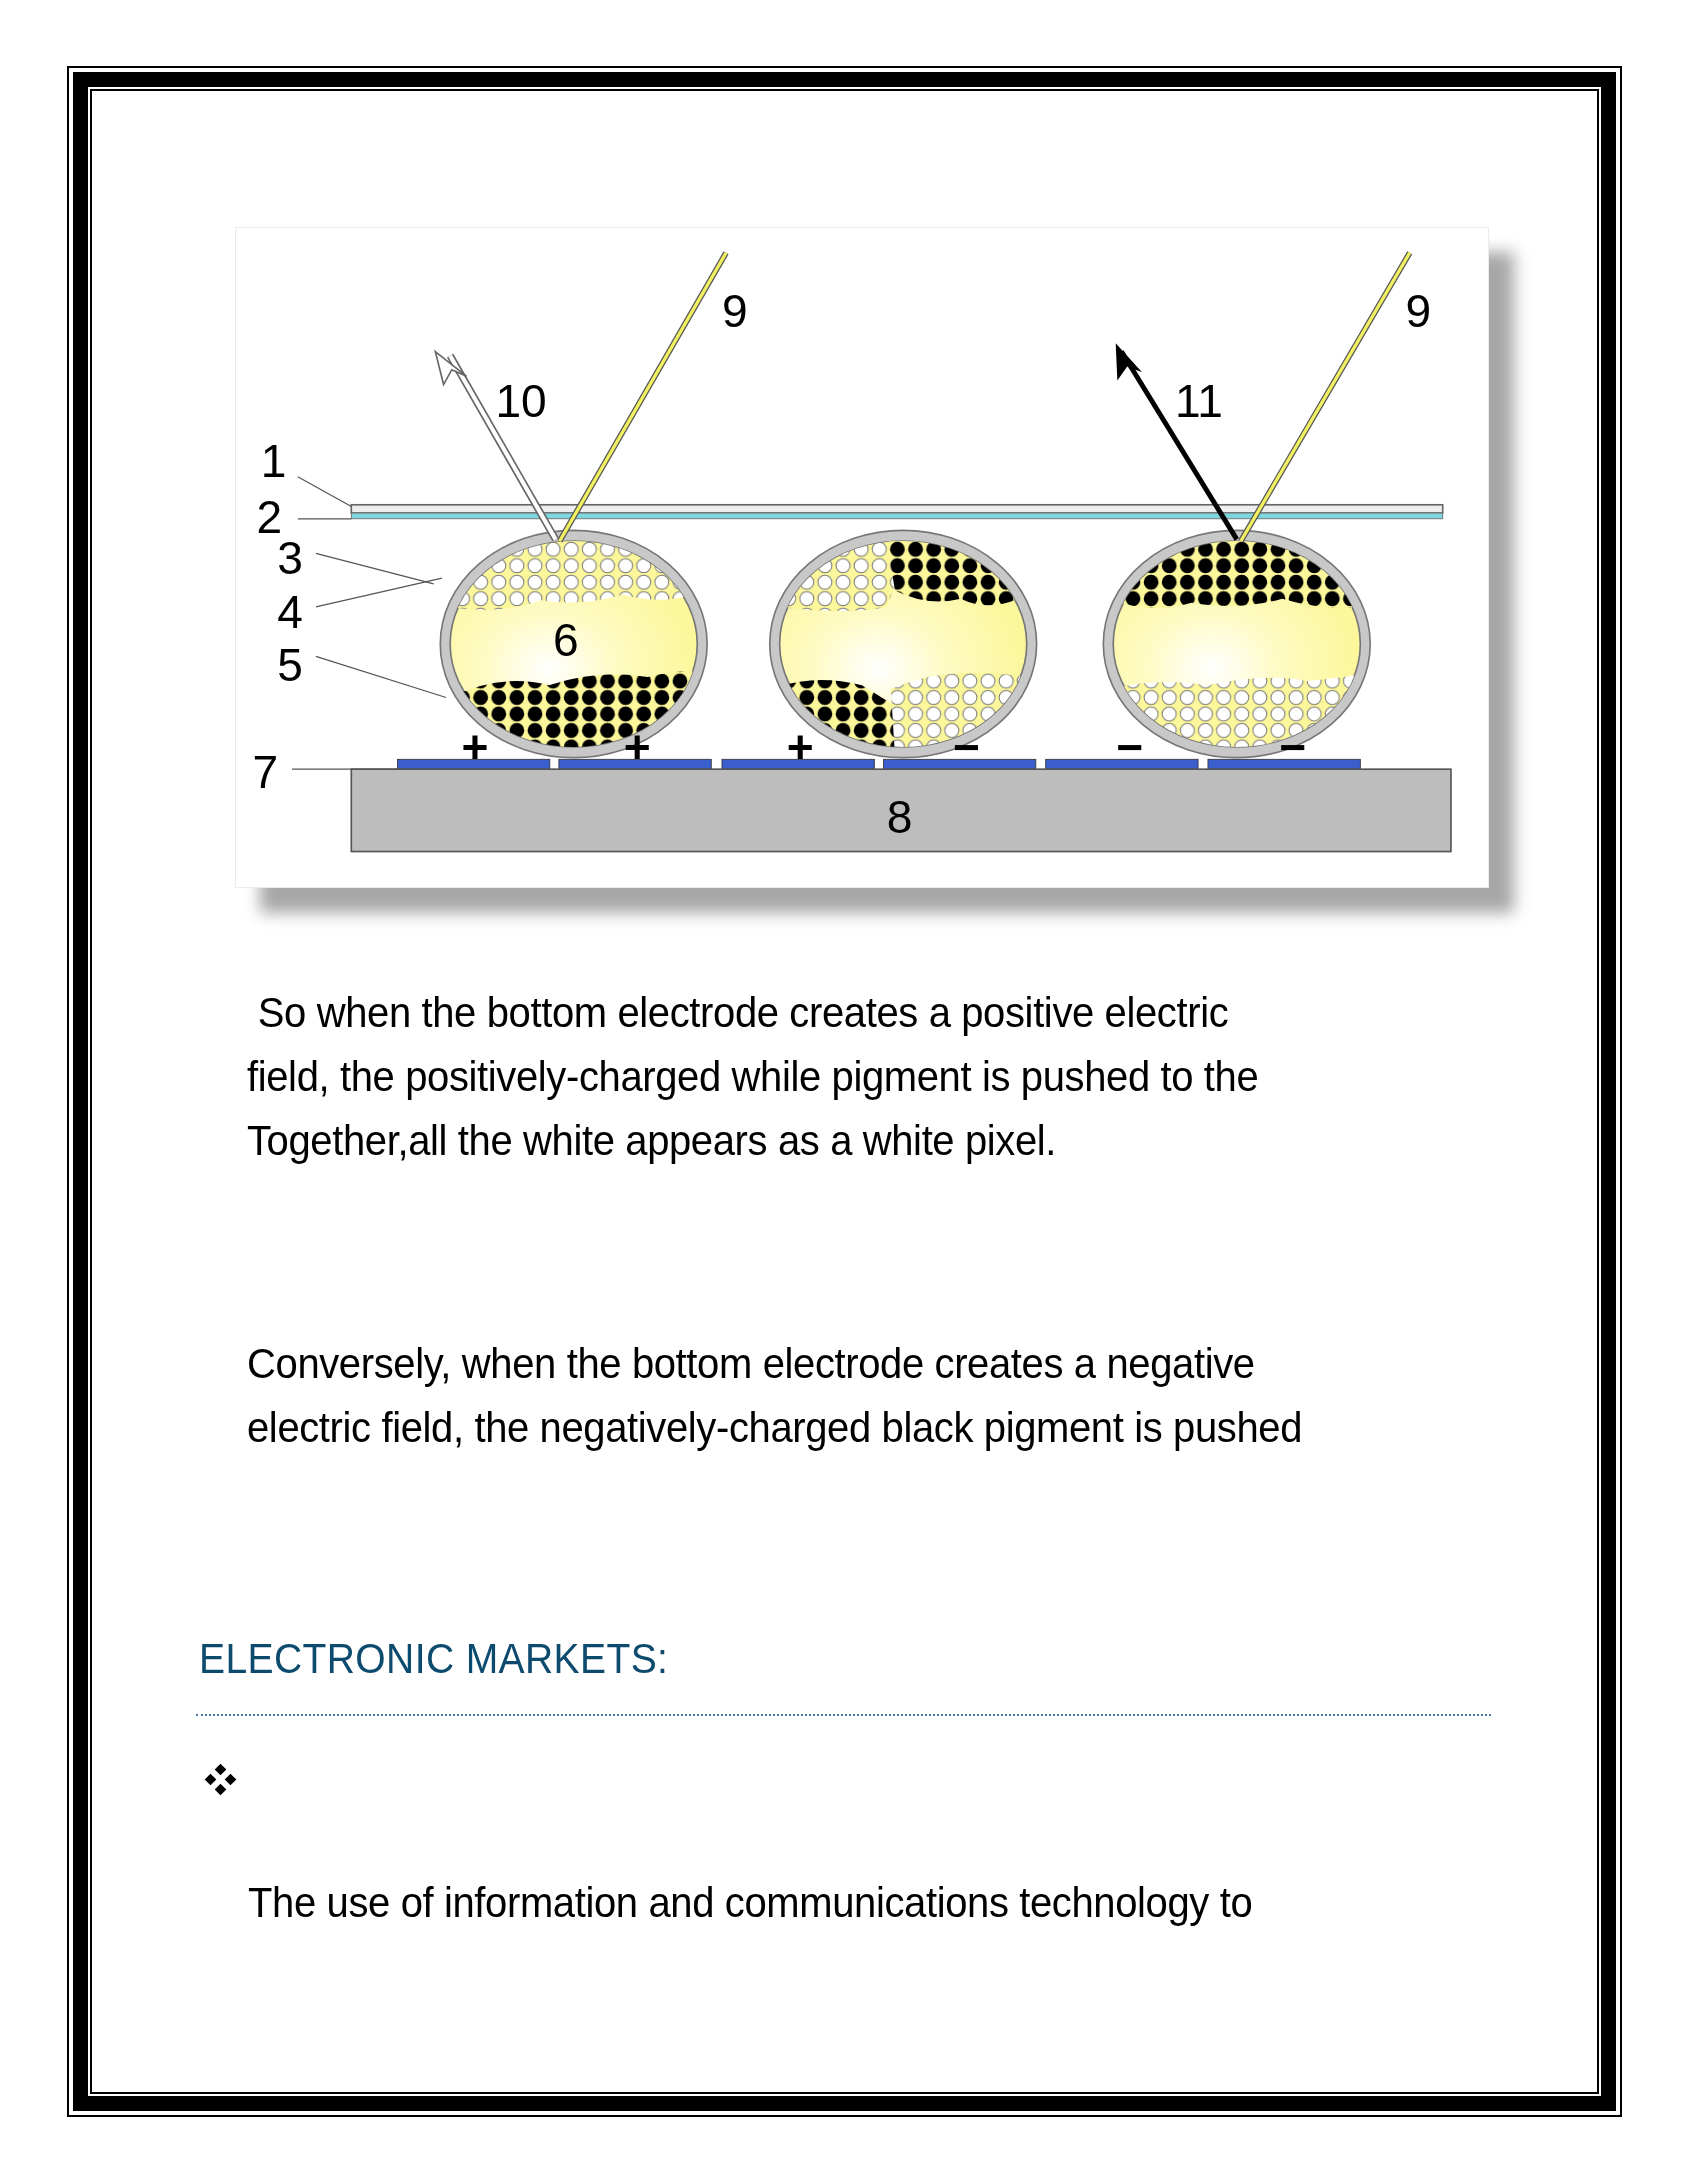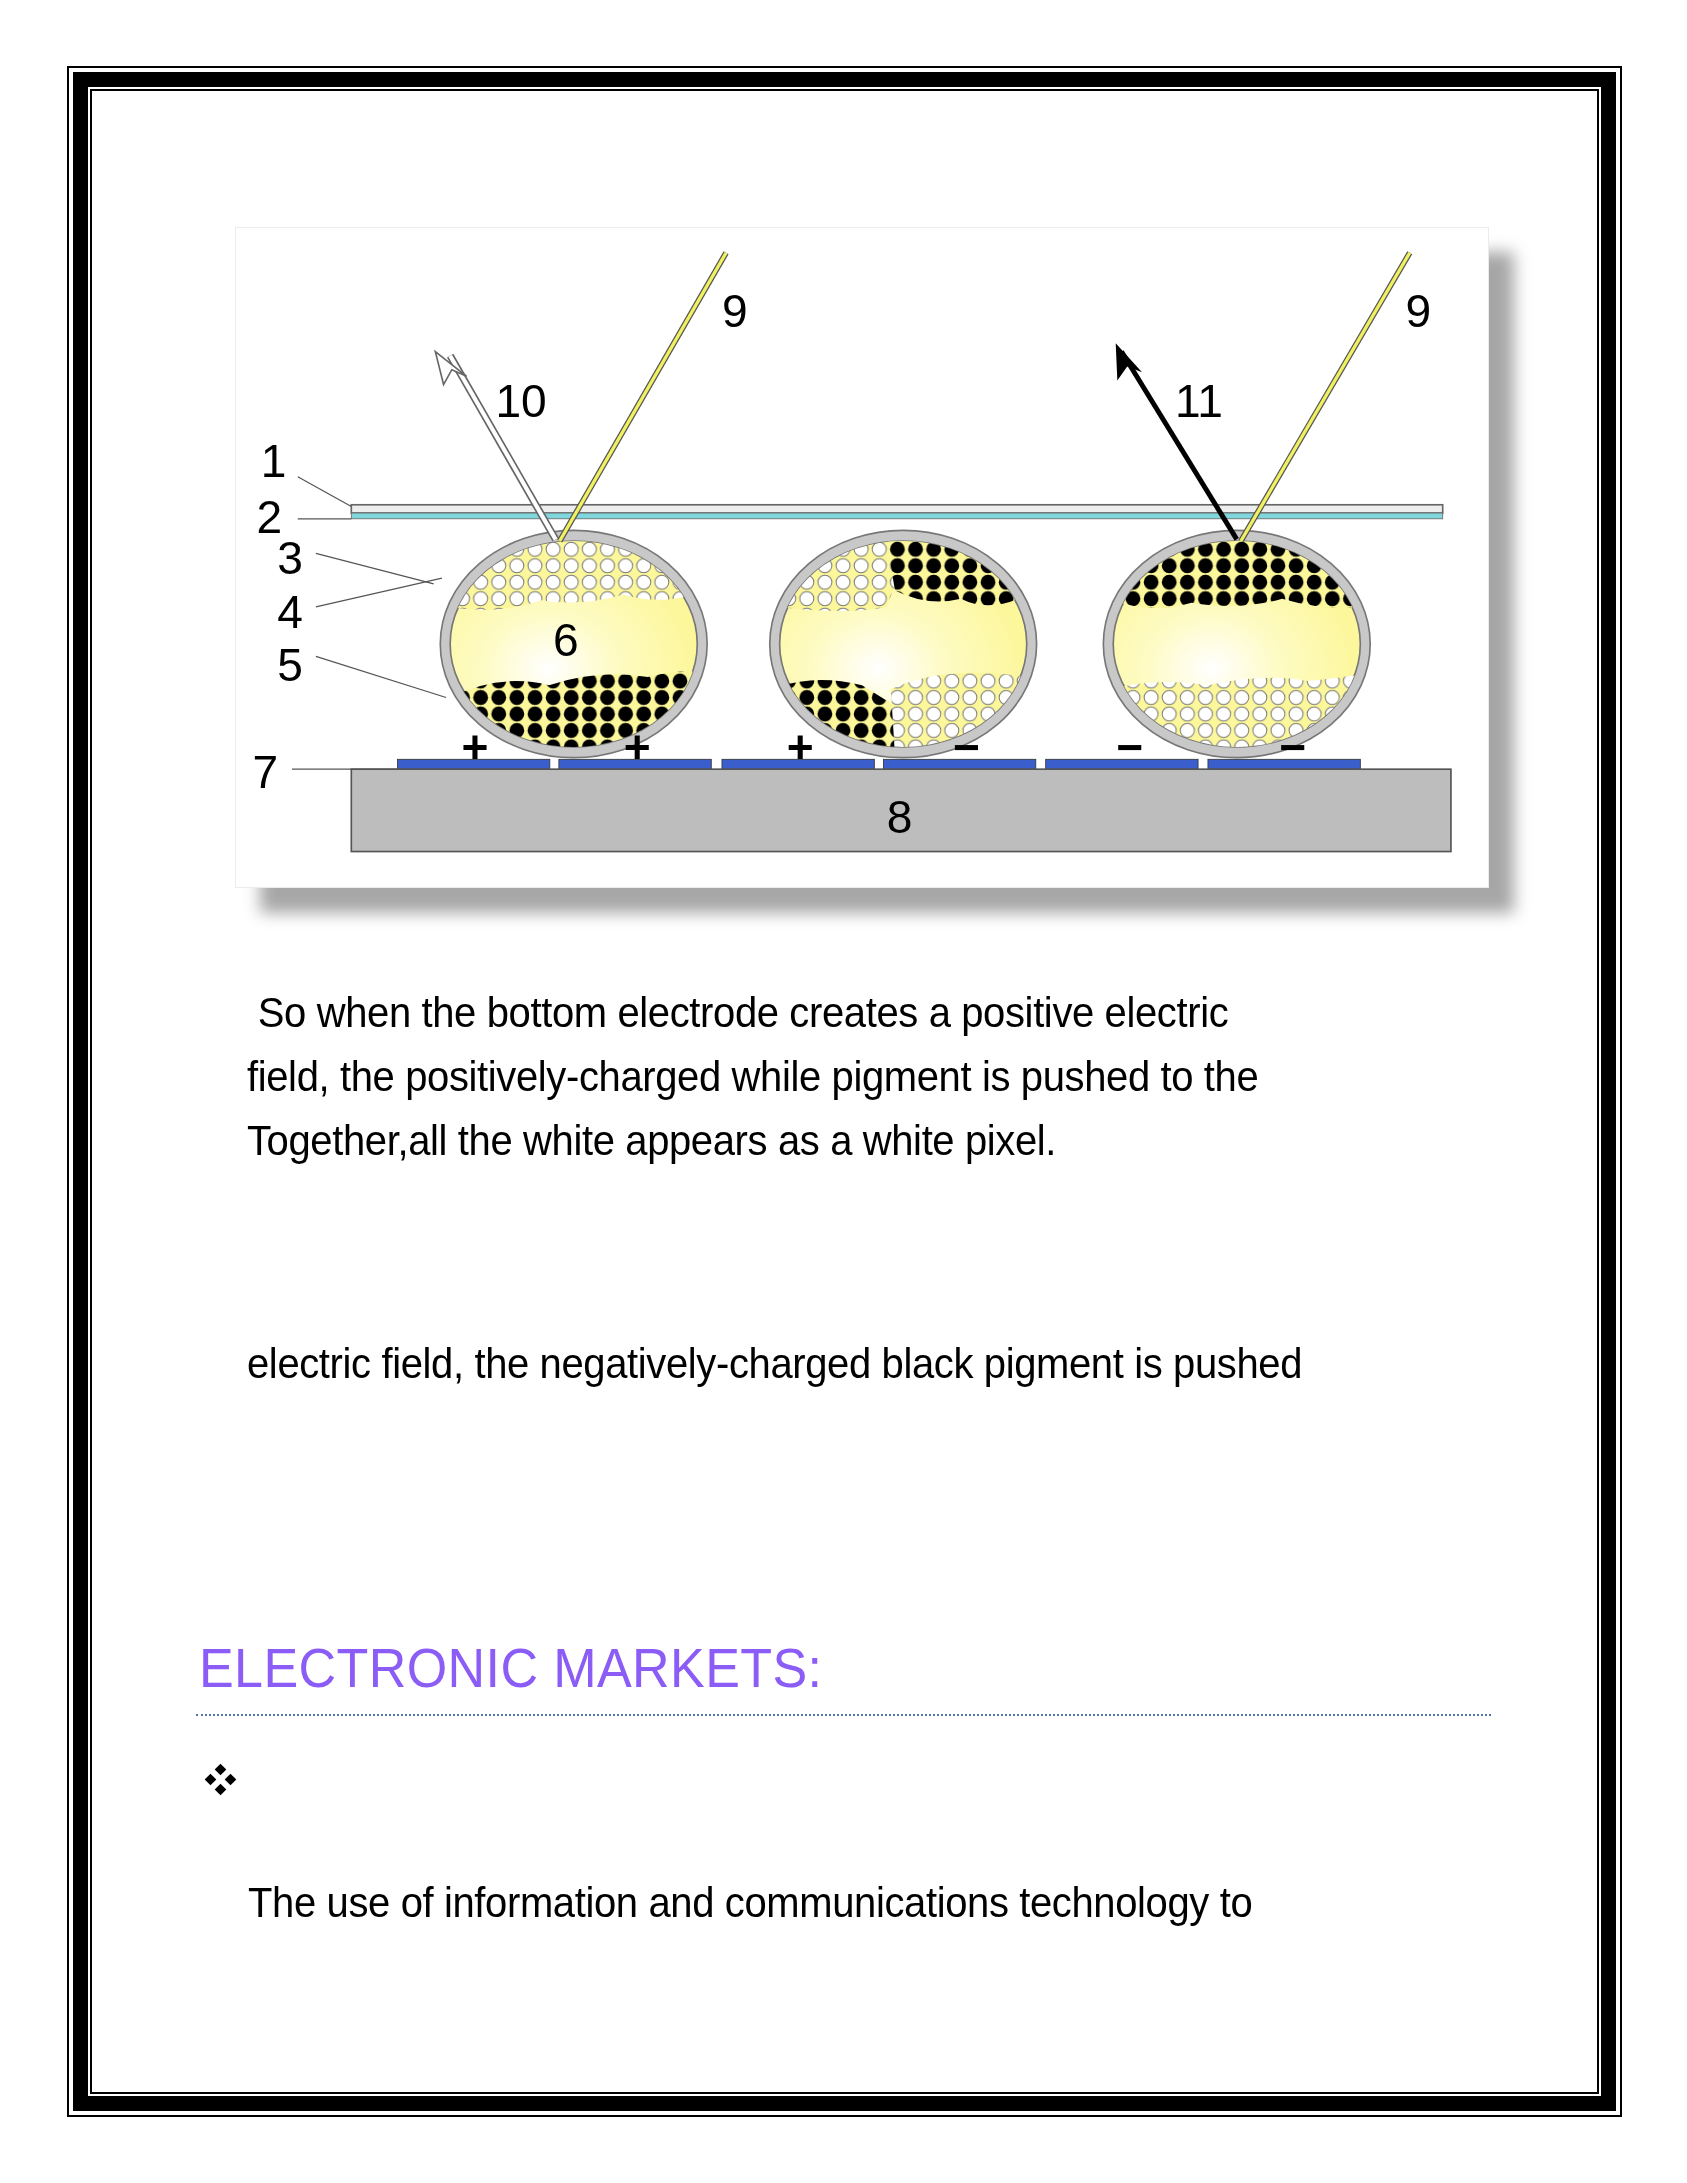--- a/index.html
+++ b/index.html
@@ -13,21 +13,21 @@
   .figure-wrap { position:absolute; left:235px; top:227px; width:1252px; height:659px; background:#fff;
     box-shadow: 25px 25px 15px rgba(0,0,0,0.35); border:0.8px solid #ececec; }
   .figure-wrap svg { display:block; }
 
   .body-text { position:absolute; left:199px; width:1318px; font-size:43px; line-height:64px; color:#000;
     font-family:"Liberation Sans Narrow","Liberation Sans", sans-serif; letter-spacing:-0.4px; transform-origin:left top;margin-left:48px; }
   .para1 { top:980px; }
   .para2 { top:1331px; }
   .line { display:block; white-space:pre; }
 
-  .heading { position:absolute; left:199px; top:1635px; font-size:56px; color:#8b5cf6; letter-spacing:0.4px;
+  .heading { position:absolute; left:199px; top:1635px; font-size:42px; color:#0c4a6e; letter-spacing:0.4px;
     font-family:"Liberation Sans", sans-serif; white-space:pre; }
   .heading-rule { position:absolute; left:196px; top:1714px; width:1295px; height:0; border-top:2.5px dotted #4f74b0; }
 
   .bullet-block { position:absolute; left:199px; top:1742px; width:1318px; font-size:43px; line-height:64px; color:#000;
     font-family:"Liberation Sans", sans-serif; letter-spacing:-0.4px; }
   .bullet-icon { position:absolute; left:4.1px; top:20px; width:35px; height:35px; }
   .bullet-lines { position:absolute; left:49px; top:0; white-space:pre; }
   .condensed { display:inline-block; transform:scaleX(0.93); transform-origin:left center; }
 </style>
 </head>
@@ -163,20 +163,21 @@
   </svg>
 </div>
 
 <div class="body-text para1">
   <span class="line"><span class="condensed"> So when the bottom electrode creates a positive electric</span></span>
   <span class="line"><span class="condensed">field, the positively-charged while pigment is pushed to the</span></span>
   <span class="line"><span class="condensed">Together,all the white appears as a white pixel.</span></span>
 </div>
 
 <div class="body-text para2">
+  <span class="line"><span class="condensed">Conversely, when the bottom electrode creates a negative</span></span>
   <span class="line"><span class="condensed">electric field, the negatively-charged black pigment is pushed</span></span>
 </div>
 
 <div class="heading"><span class="condensed">ELECTRONIC MARKETS:</span></div>
 <div class="heading-rule"></div>
 
 <div class="bullet-block">
   <svg class="bullet-icon" viewBox="0 0 42 42">
     <path d="M21 2 L28 9 L21 16 L14 9 Z" fill="#000"></path>
     <path d="M9 14 L16 21 L9 28 L2 21 Z" fill="#000"></path>

